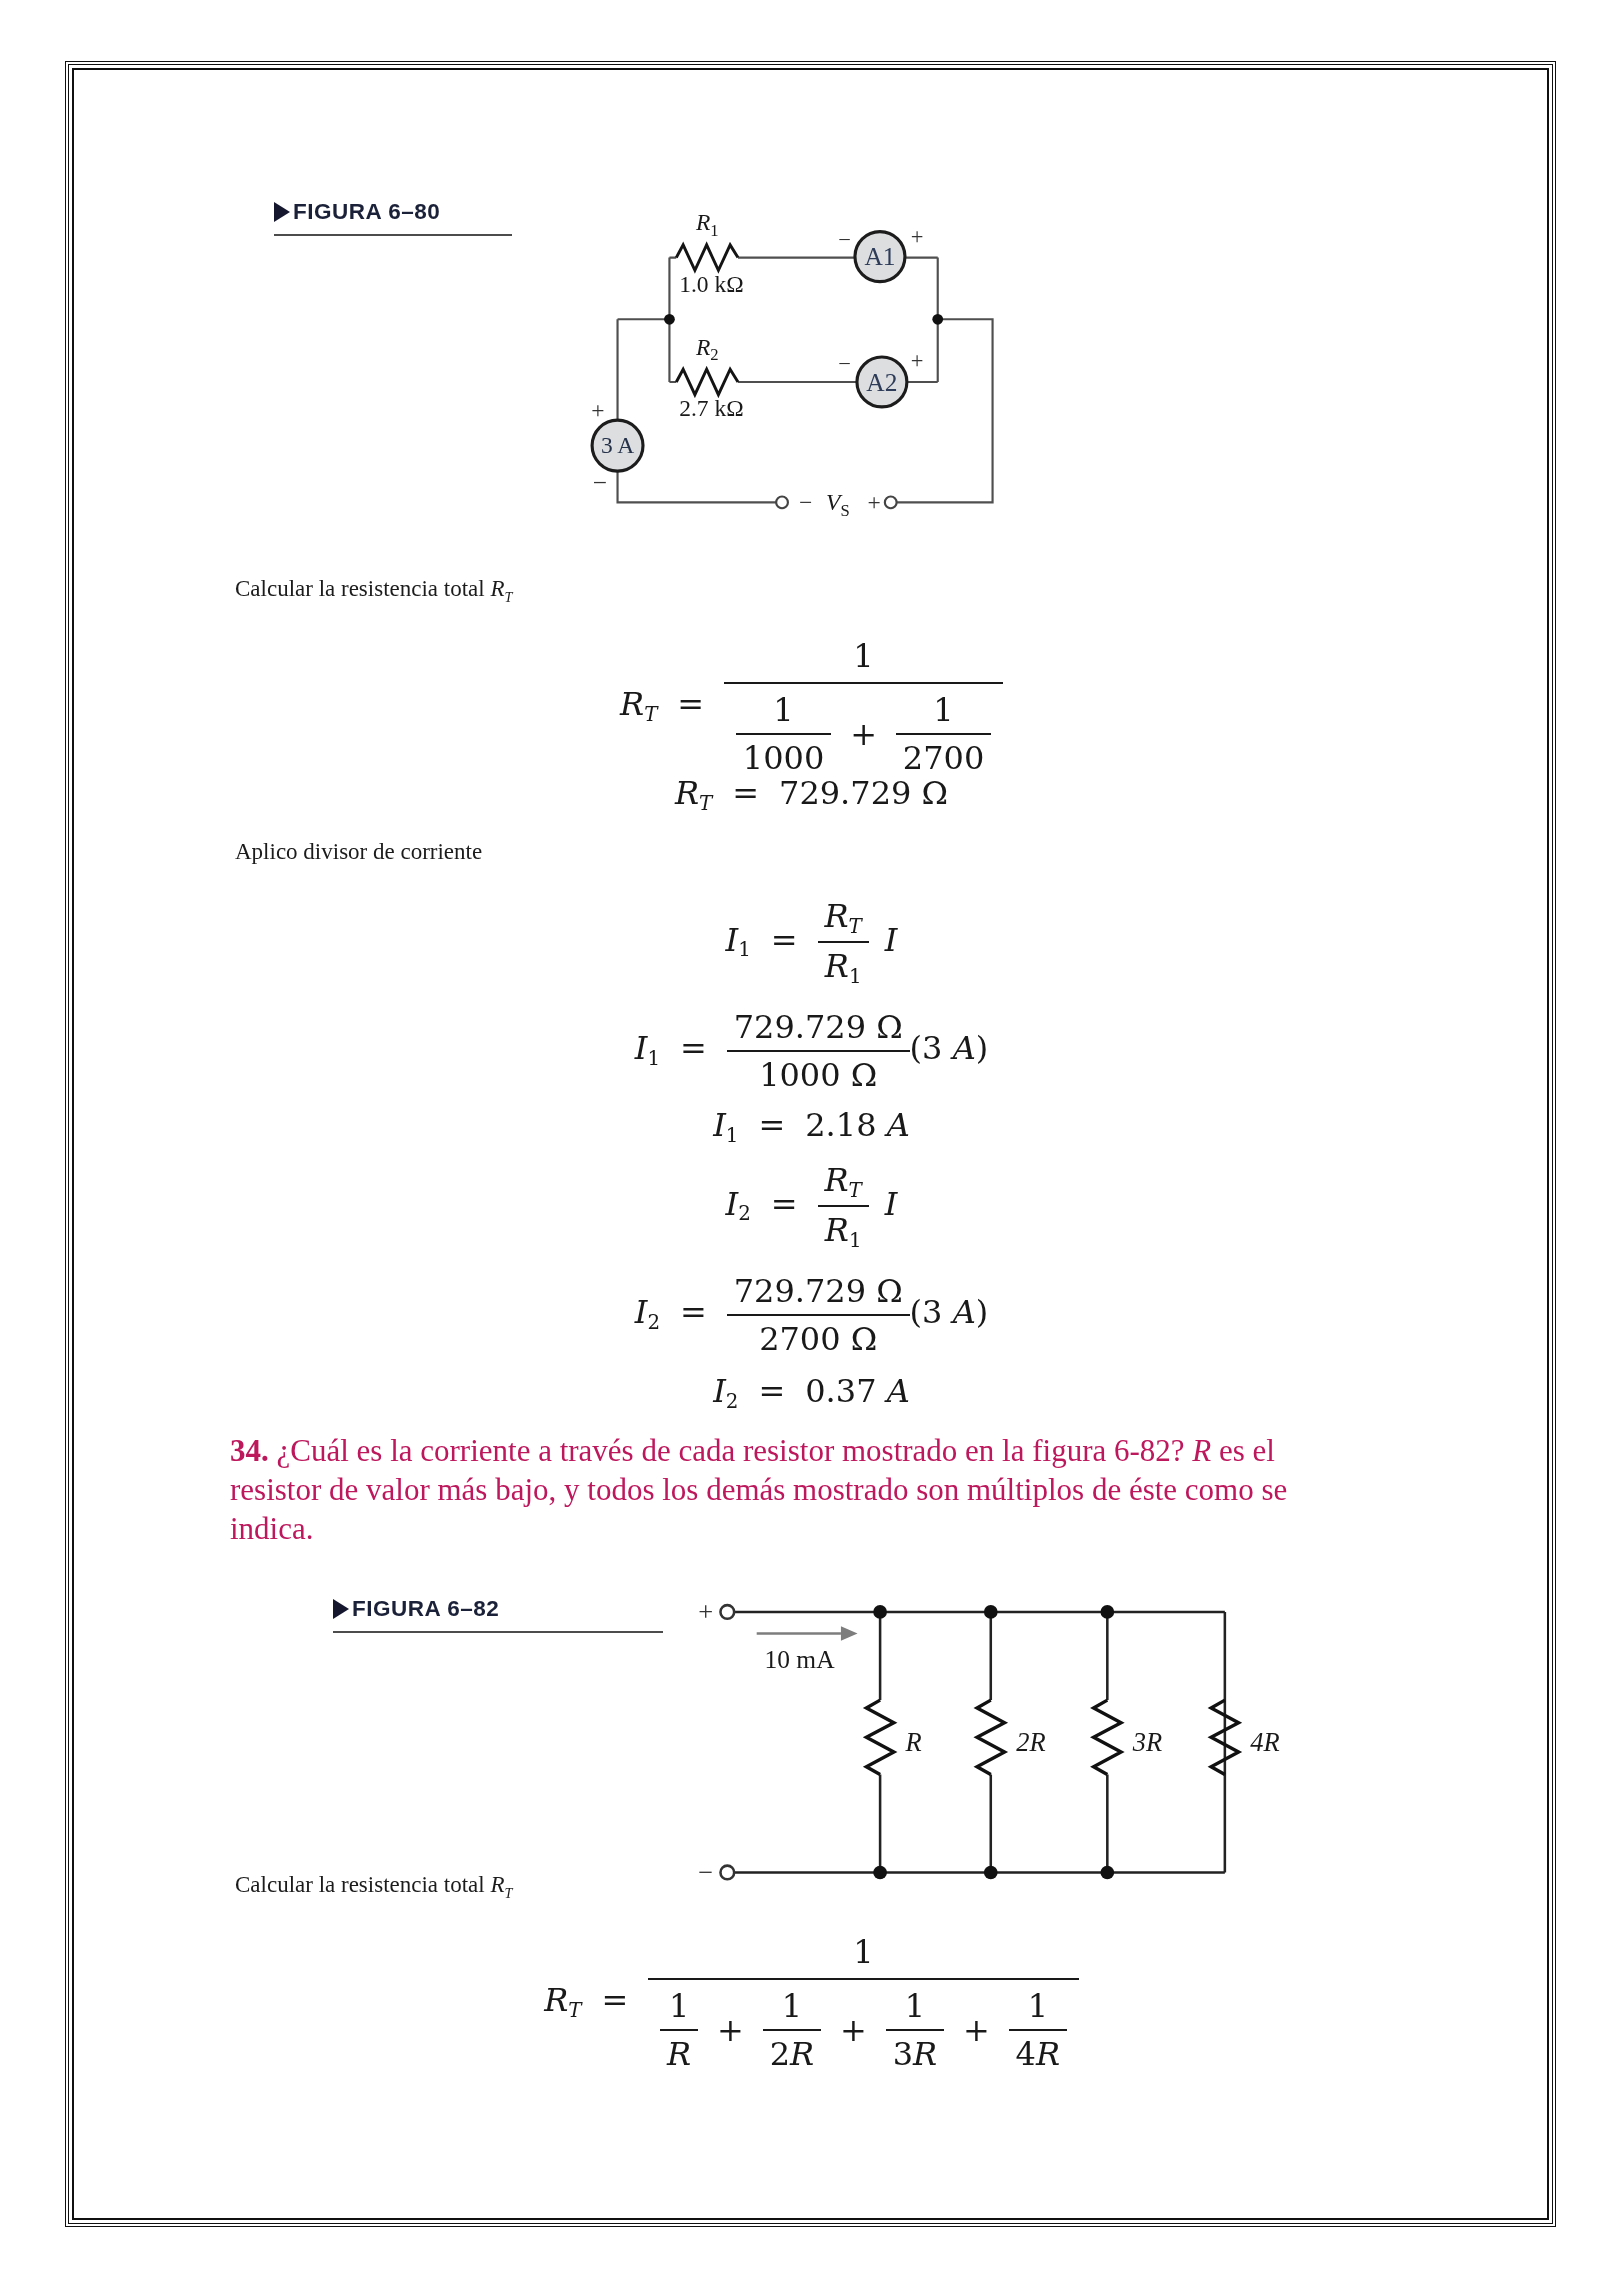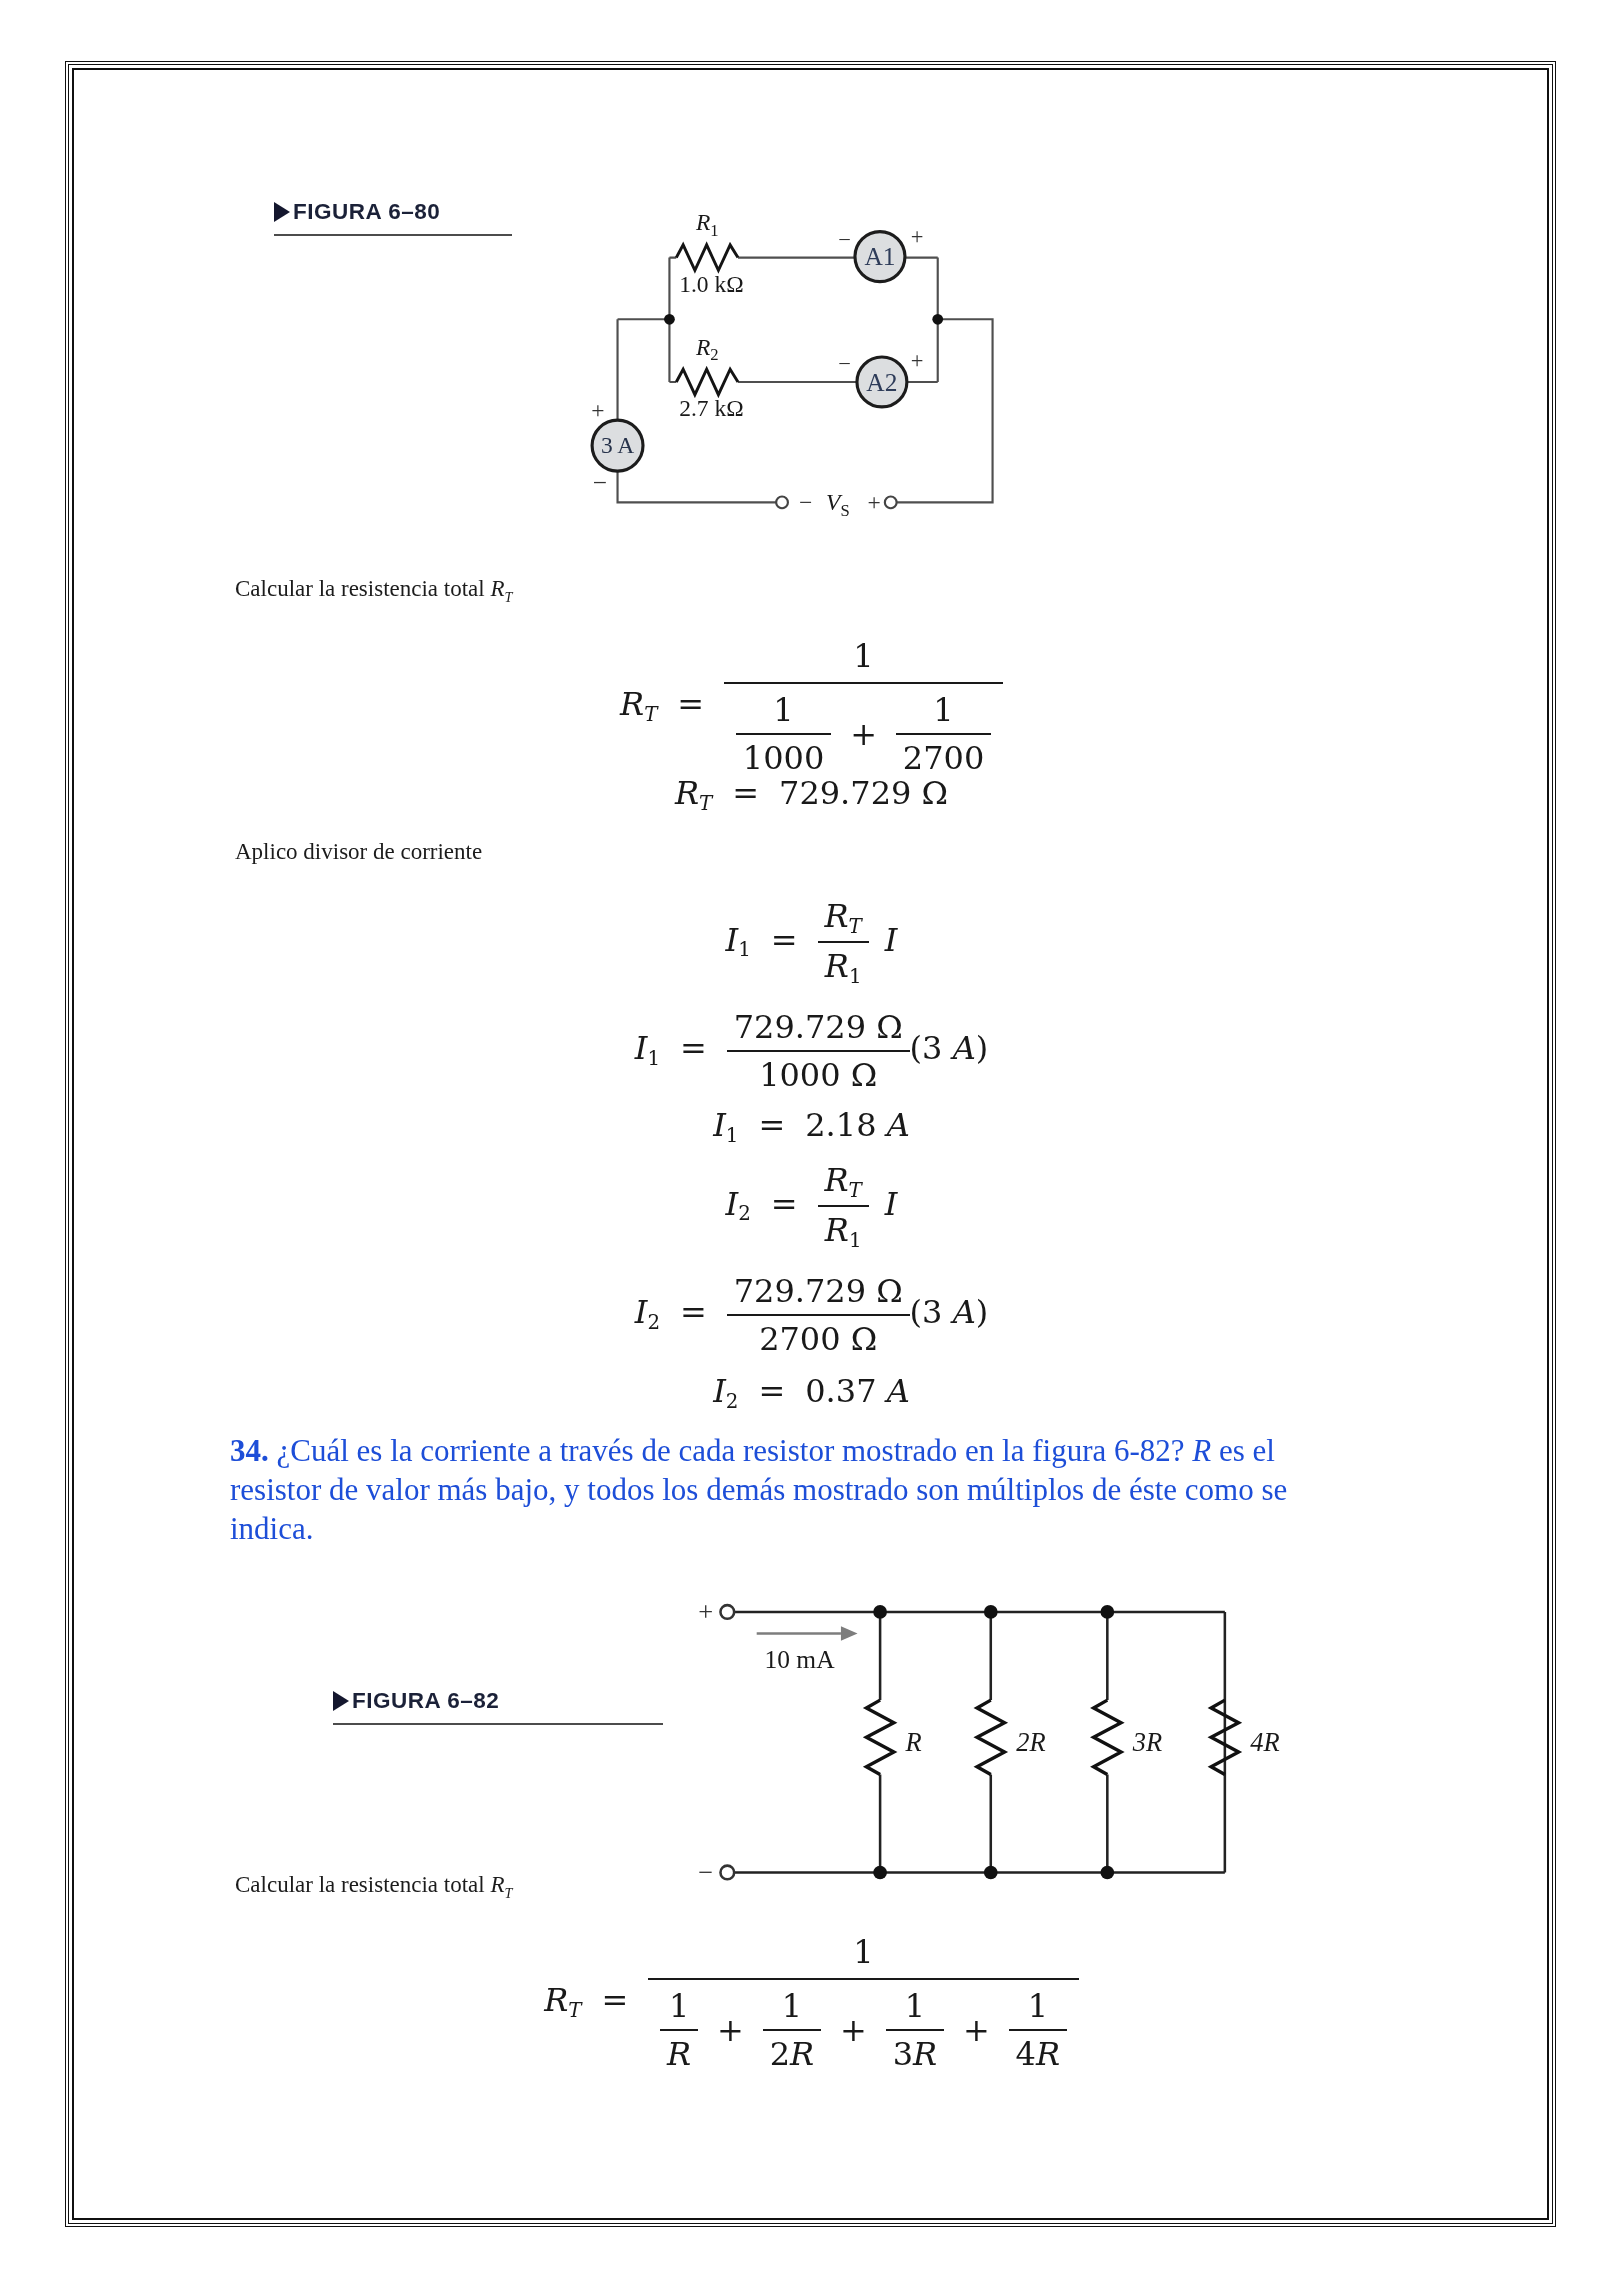--- a/index.html
+++ b/index.html
@@ -12,21 +12,21 @@
 
   
   .figlabel{position:absolute;display:flex;align-items:center;gap:3px;
             font-family:"Liberation Sans","DejaVu Sans",sans-serif;font-weight:700;
             font-size:22.5px;letter-spacing:0.5px;color:#1b2138;
             padding-bottom:8.8px;border-bottom:2.5px solid #4c4c4c;}
   .tri{width:0;height:0;border-left:16.7px solid #14172e;border-top:10.8px solid transparent;border-bottom:10.8px solid transparent;display:inline-block;}
 
   
   .bodytext{position:absolute;font-size:23px;color:#1c1c1c;}
-  .para{position:absolute;font-size:31px;line-height:39px;color:#1d4ed8;}
+  .para{position:absolute;font-size:31px;line-height:39px;color:#be185d;}
   .b{font-weight:700;}
   .it{font-style:italic;}
 
   
   .eq{position:absolute;left:235px;width:1153px;text-align:center;
       font-family:"DejaVu Serif","Liberation Serif",serif;font-size:32px;color:#191919;white-space:nowrap;}
   .eq sub{font-size:.62em;vertical-align:-.28em;}
   .var{font-style:italic;}
   .rel{margin:0 9.8px;}
   .bigfrac{display:inline-block;vertical-align:middle;text-align:center;}
@@ -161,21 +161,21 @@
     <span class="rel">=</span>
     <span>0.37 </span><span class="var">A</span>
   </div>
 
   <div class="para" style="left:230px;top:1431px;width:1284px;">
     <div><span class="b">34.</span><span> ¿Cuál es la corriente a través de cada resistor mostrado en la figura 6-82? </span><span class="it">R</span><span> es el</span></div>
     <div>resistor de valor más bajo, y todos los demás mostrado son múltiplos de éste como se</div>
     <div>indica.</div>
   </div>
 
-  <div class="figlabel" style="left:333px;top:1688px;width:330px;">
+  <div class="figlabel" style="left:333px;top:1596px;width:330px;">
     <span class="tri"></span>
     <span>FIGURA 6–82</span>
   </div>
 
   <svg style="position:absolute;left:676px;top:1563px;" width="608" height="333" viewBox="0 0 620 340">
     <g stroke="#222" stroke-width="2.6" fill="none">
       <path d="M59,50 H560 M59,316 H560 M560,50 V316 M208,50 V140 M208,216 V316 M321,50 V140 M321,216 V316 M440,50 V140 M440,216 V316"></path>
     </g>
     <g stroke="#111" stroke-width="3.5" fill="none">
       <path d="M208,140 l-14,8 l28,15 l-28,15 l28,15 l-28,15 l14,8"></path>

